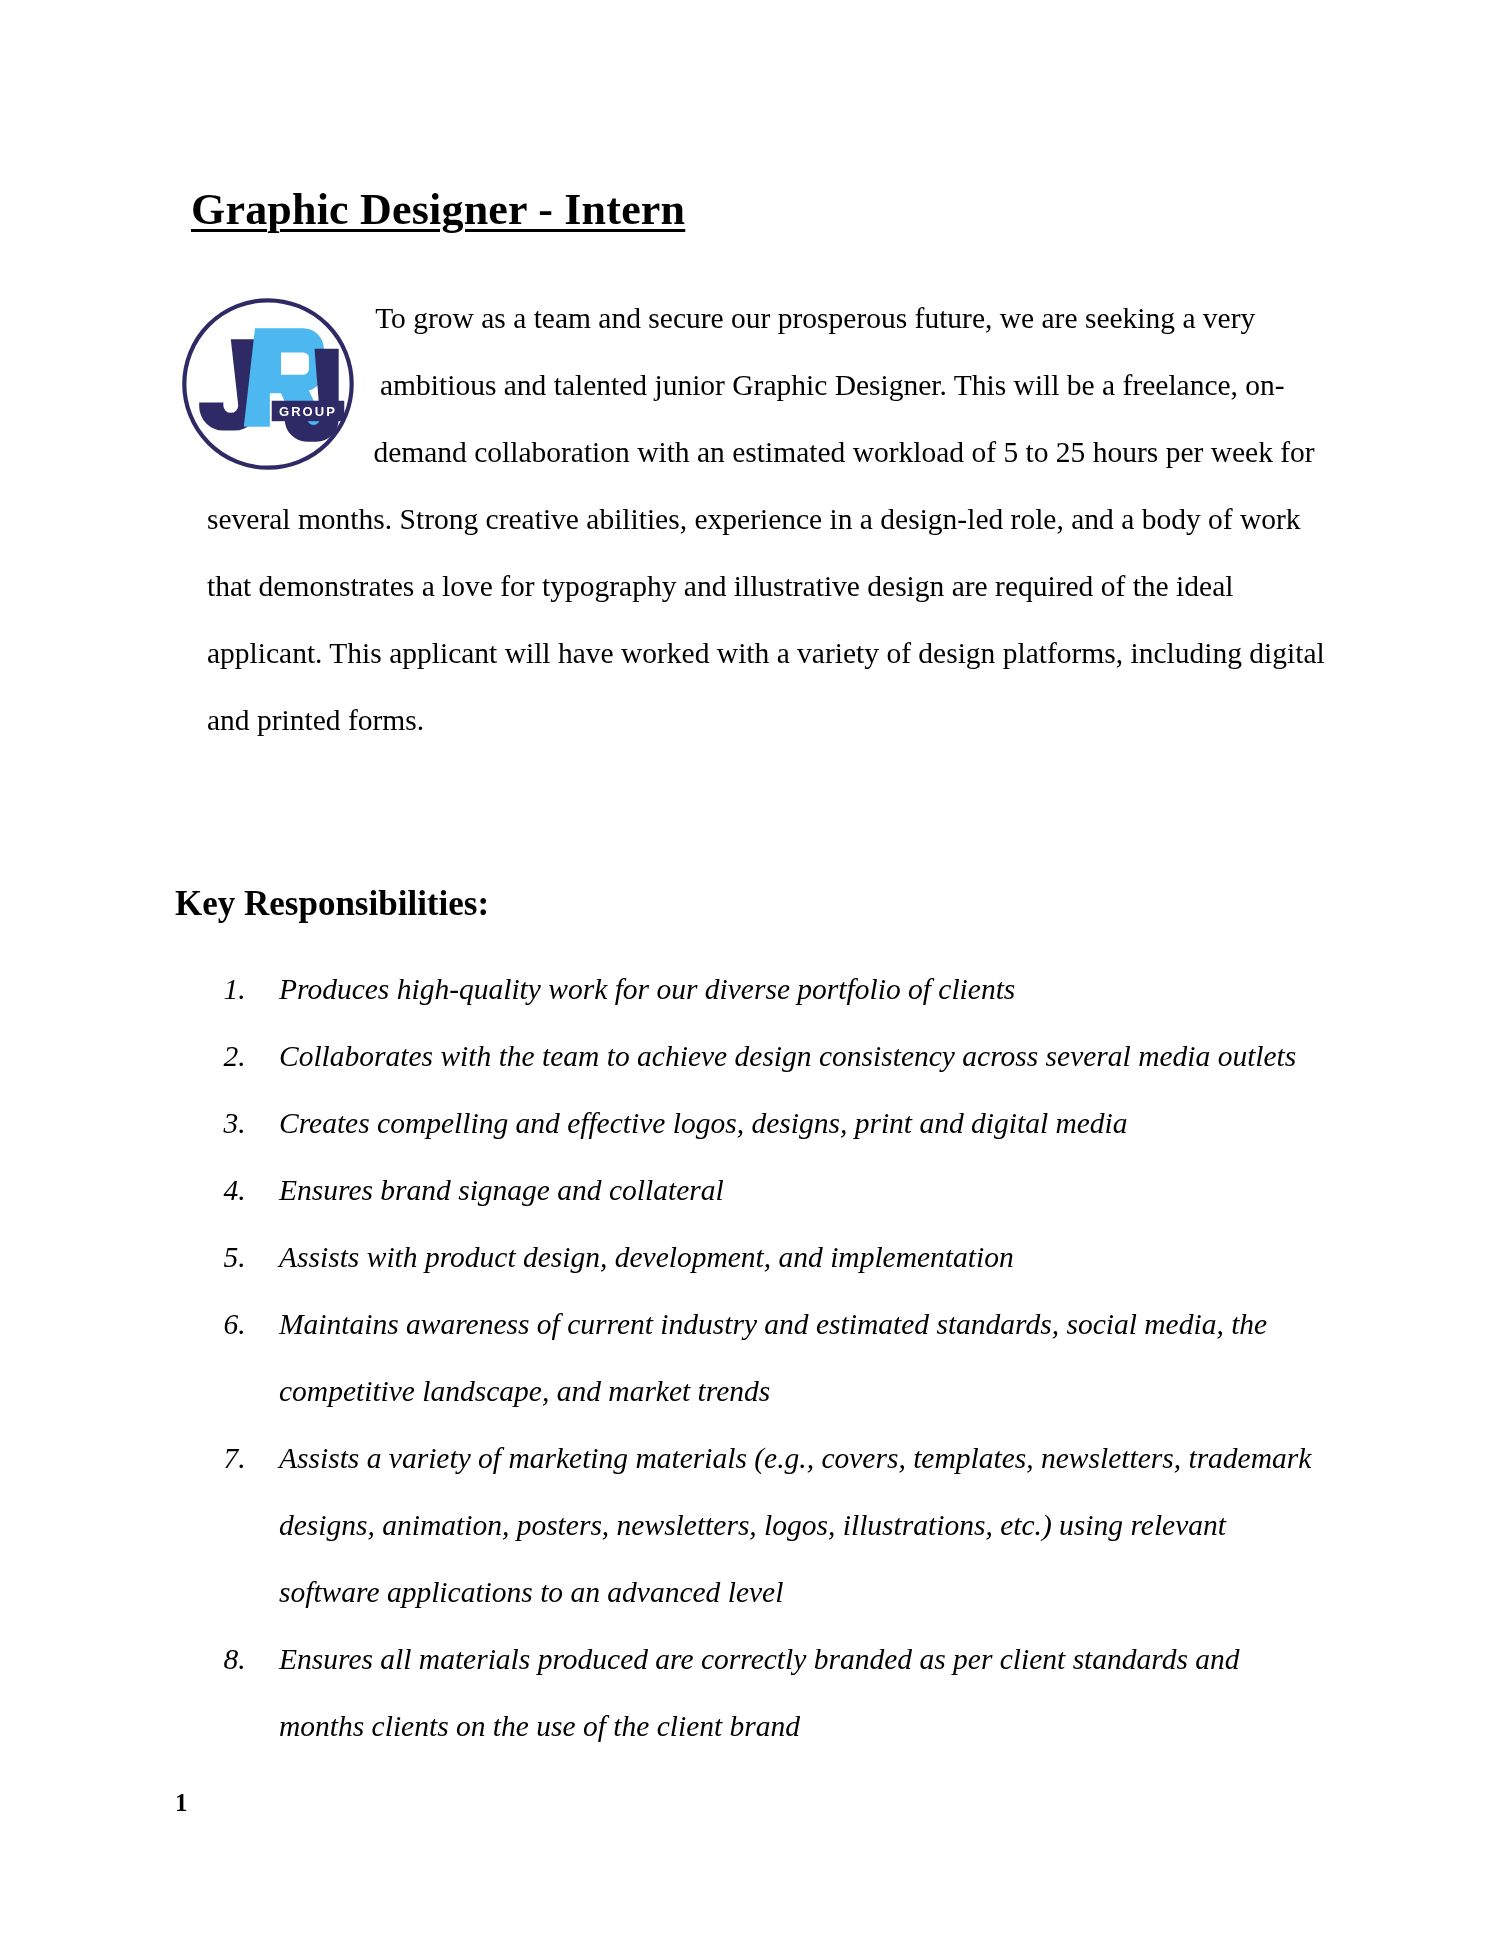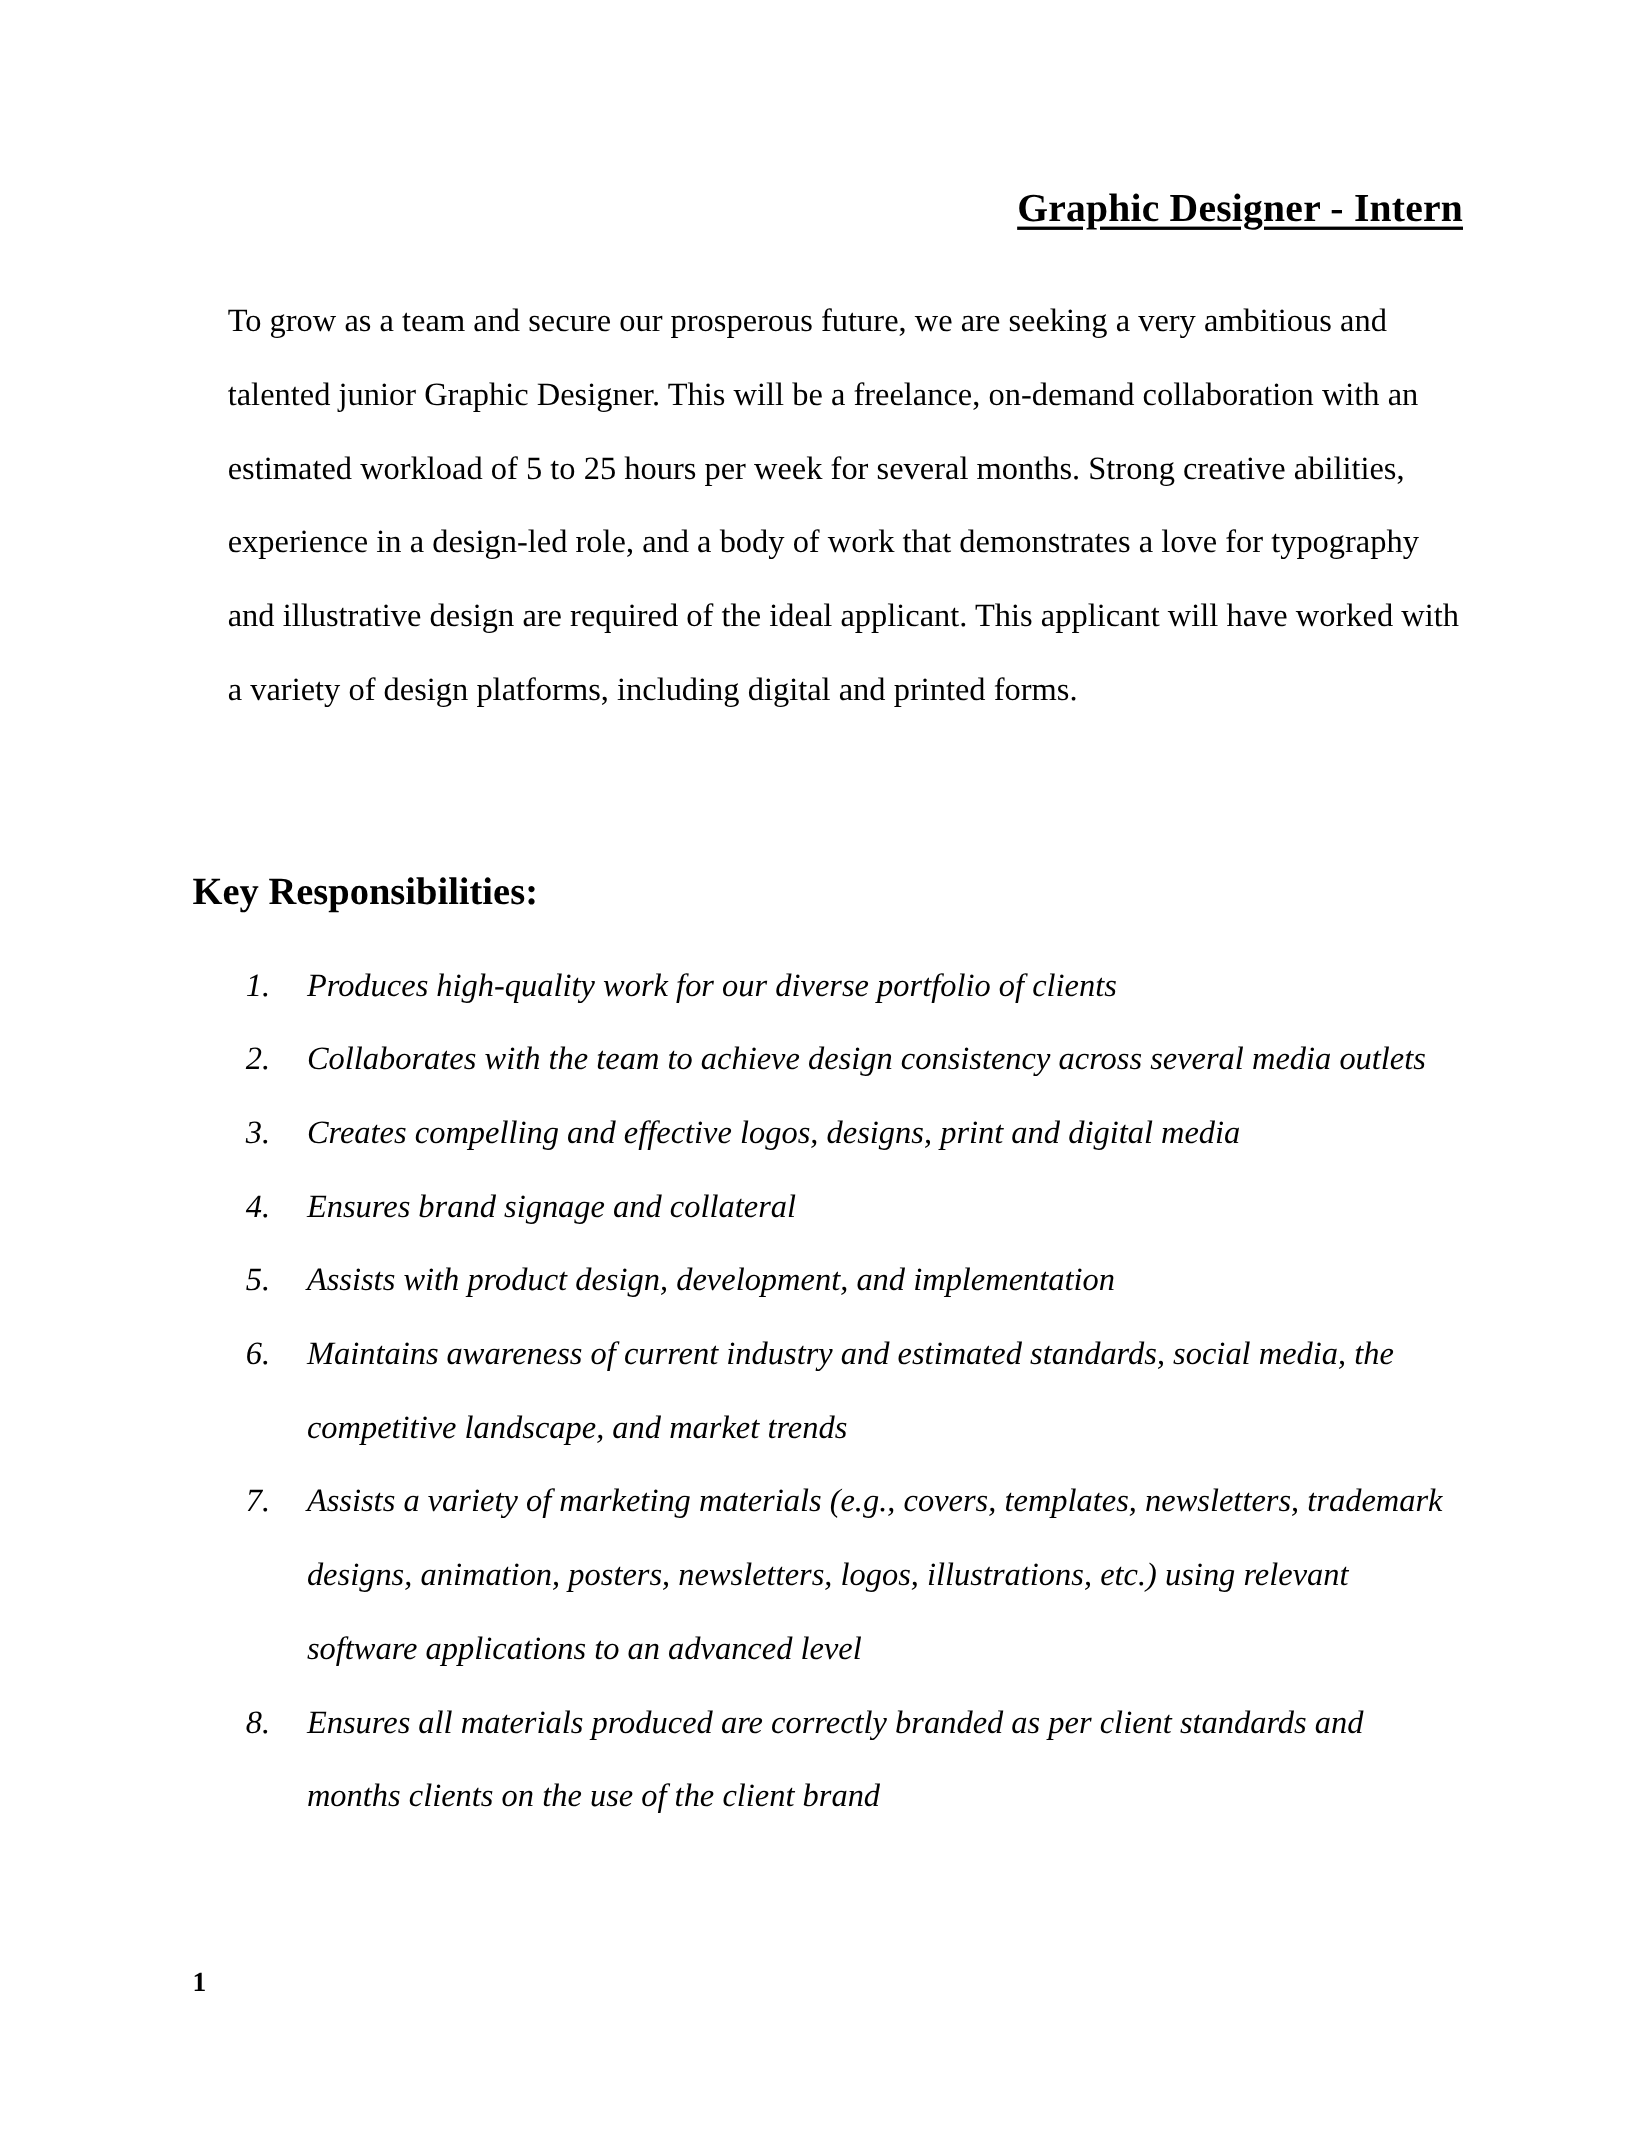--- a/index.html
+++ b/index.html
@@ -27,25 +27,25 @@
 
   
   .content {
     position: absolute;
     left: 175px;
     top: 0;
     width: 1155px;
   }
 
   .doc-title {
-    text-align: right;
-    font-size: 36px;
+    text-align: left;
+    font-size: 44px;
     font-weight: bold;
     letter-spacing: 0.2px;
-    margin: 0;
+    margin: 16px;
     padding-top: 168px;
     line-height: 1.2;
   }
   .doc-title .underline-span {
     text-decoration: underline;
     text-underline-offset: 5px;
     text-decoration-thickness: 2.5px;
   }
 
   
@@ -108,20 +108,34 @@
 <body>
 
 <div class="page">
 
   <div class="content">
 
     <h1 class="doc-title"><span class="underline-span">Graphic Designer - Intern</span></h1>
 
     <div class="intro-block">
 
+      <div class="logo-float">
+        <svg class="logo-svg" viewBox="0 0 200 200" xmlns="http://www.w3.org/2000/svg">
+          <circle cx="100" cy="100" r="90" fill="none" stroke="#2d2a66" stroke-width="4.5"></circle>
+
+          <path d="M54 52 h30 v72 a26 26 0 0 1 -26 26 h-12 a26 26 0 0 1 -26 -26 v-4 h26 v3 a8 8 0 0 0 8 8 h0 a8 8 0 0 0 8 -8 z" fill="#2d2a66" transform="translate(6,0)"></path>
+
+          <path d="M86 40 h52 a22 22 0 0 1 22 22 v24 a22 22 0 0 1 -16 21 l18 39 h-32 l-16 -36 h-12 v36 h-28 z M114 66 v24 h24 a6 6 0 0 0 6 -6 v-12 a6 6 0 0 0 -6 -6 z" fill="#4db8f0"></path>
+
+          <path d="M150 62 h26 v76 a24 24 0 0 1 -24 24 h-10 a24 24 0 0 1 -24 -24 v-4 h24 v3 a7 7 0 0 0 7 7 h0 a7 7 0 0 0 7 -7 z" fill="#2d2a66"></path>
+
+          <rect x="104" y="118" width="78" height="22" fill="#2d2a66"></rect>
+          <text x="143" y="134" font-family="'Liberation Sans', sans-serif" font-size="14" font-weight="bold" letter-spacing="2.2" fill="#ffffff" text-anchor="middle">GROUP</text>
+        </svg>
+      </div>
 
       <p>To grow as a team and secure our prosperous future, we are seeking a very ambitious and talented junior Graphic Designer. This will be a freelance, on-demand collaboration with an estimated workload of 5 to 25 hours per week for several months. Strong creative abilities, experience in a design-led role, and a body of work that demonstrates a love for typography and illustrative design are required of the ideal applicant. This applicant will have worked with a variety of design platforms, including digital and printed forms.</p>
     </div>
 
     <h2 class="section-heading">Key Responsibilities:</h2>
 
     <ol class="resp-list">
       <li>Produces high-quality work for our diverse portfolio of clients</li>
       <li>Collaborates with the team to achieve design consistency across several media outlets</li>
       <li>Creates compelling and effective logos, designs, print and digital media</li>

